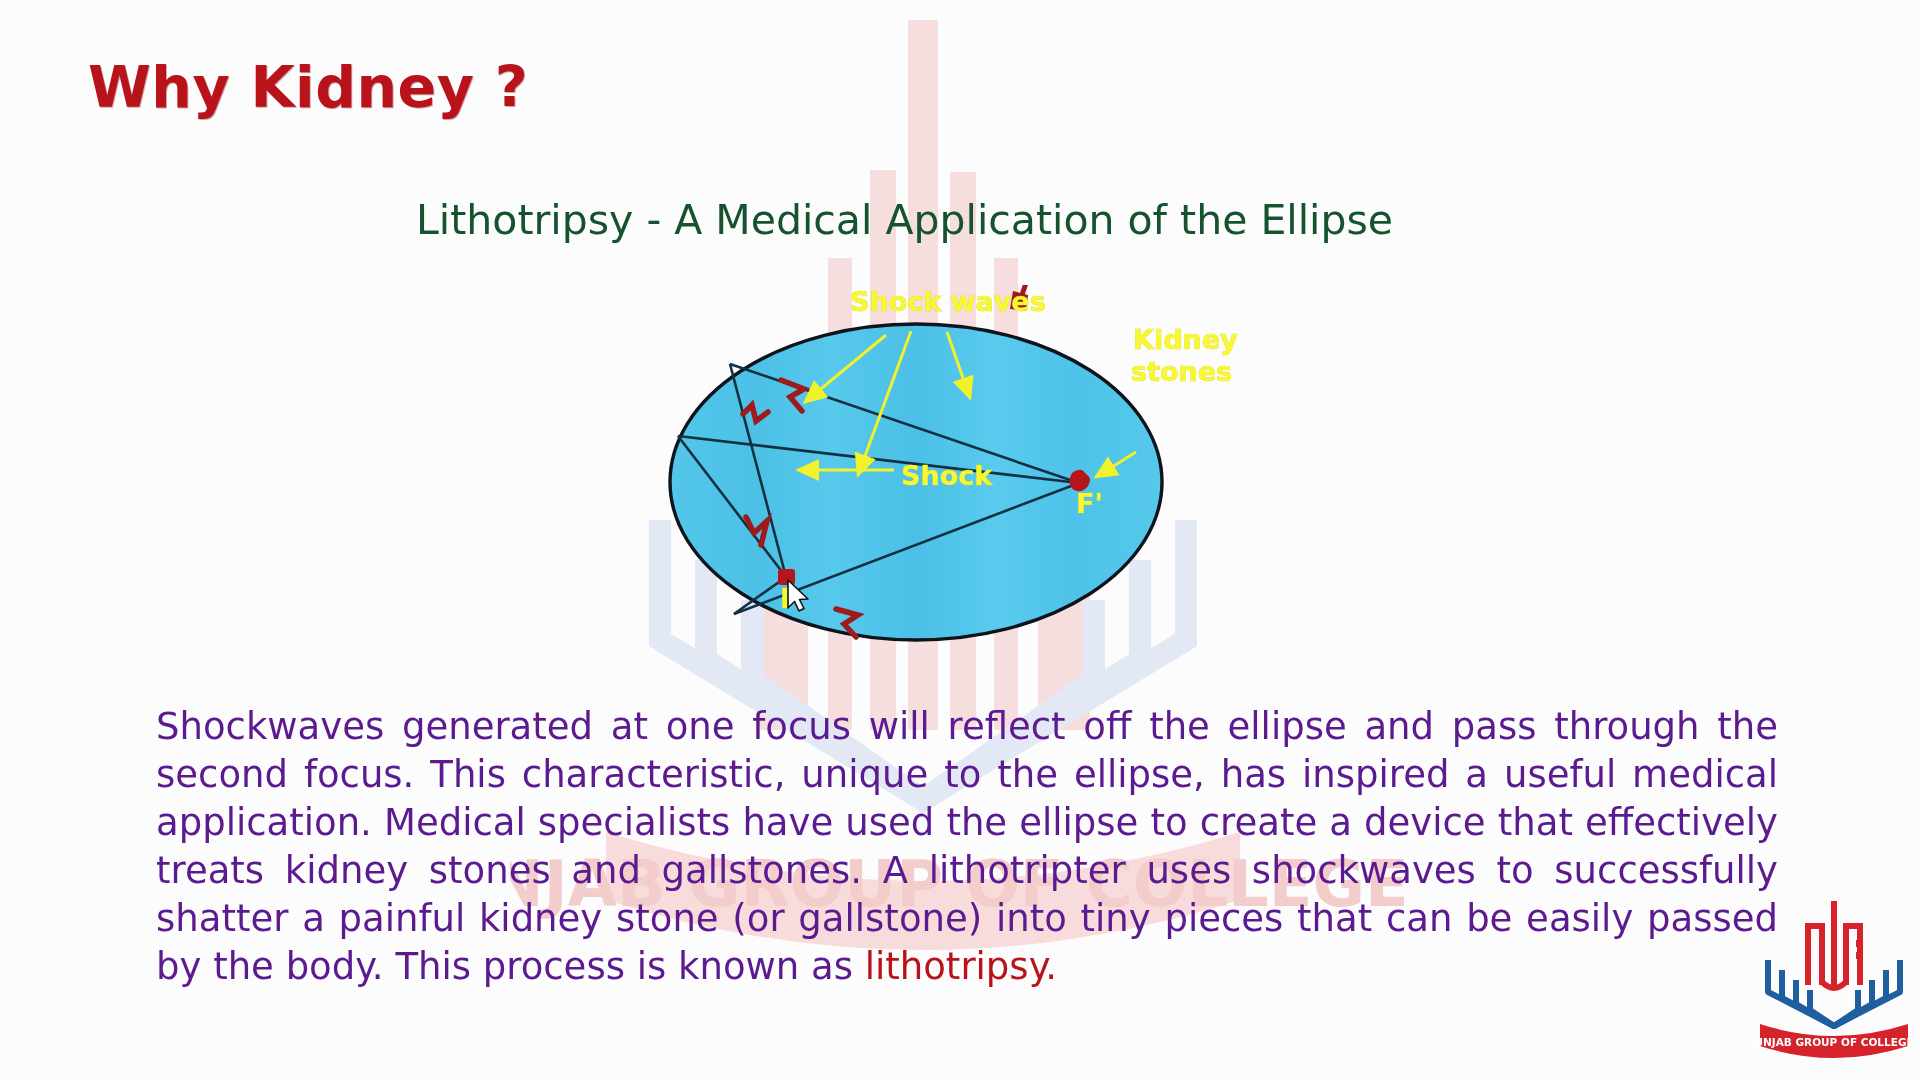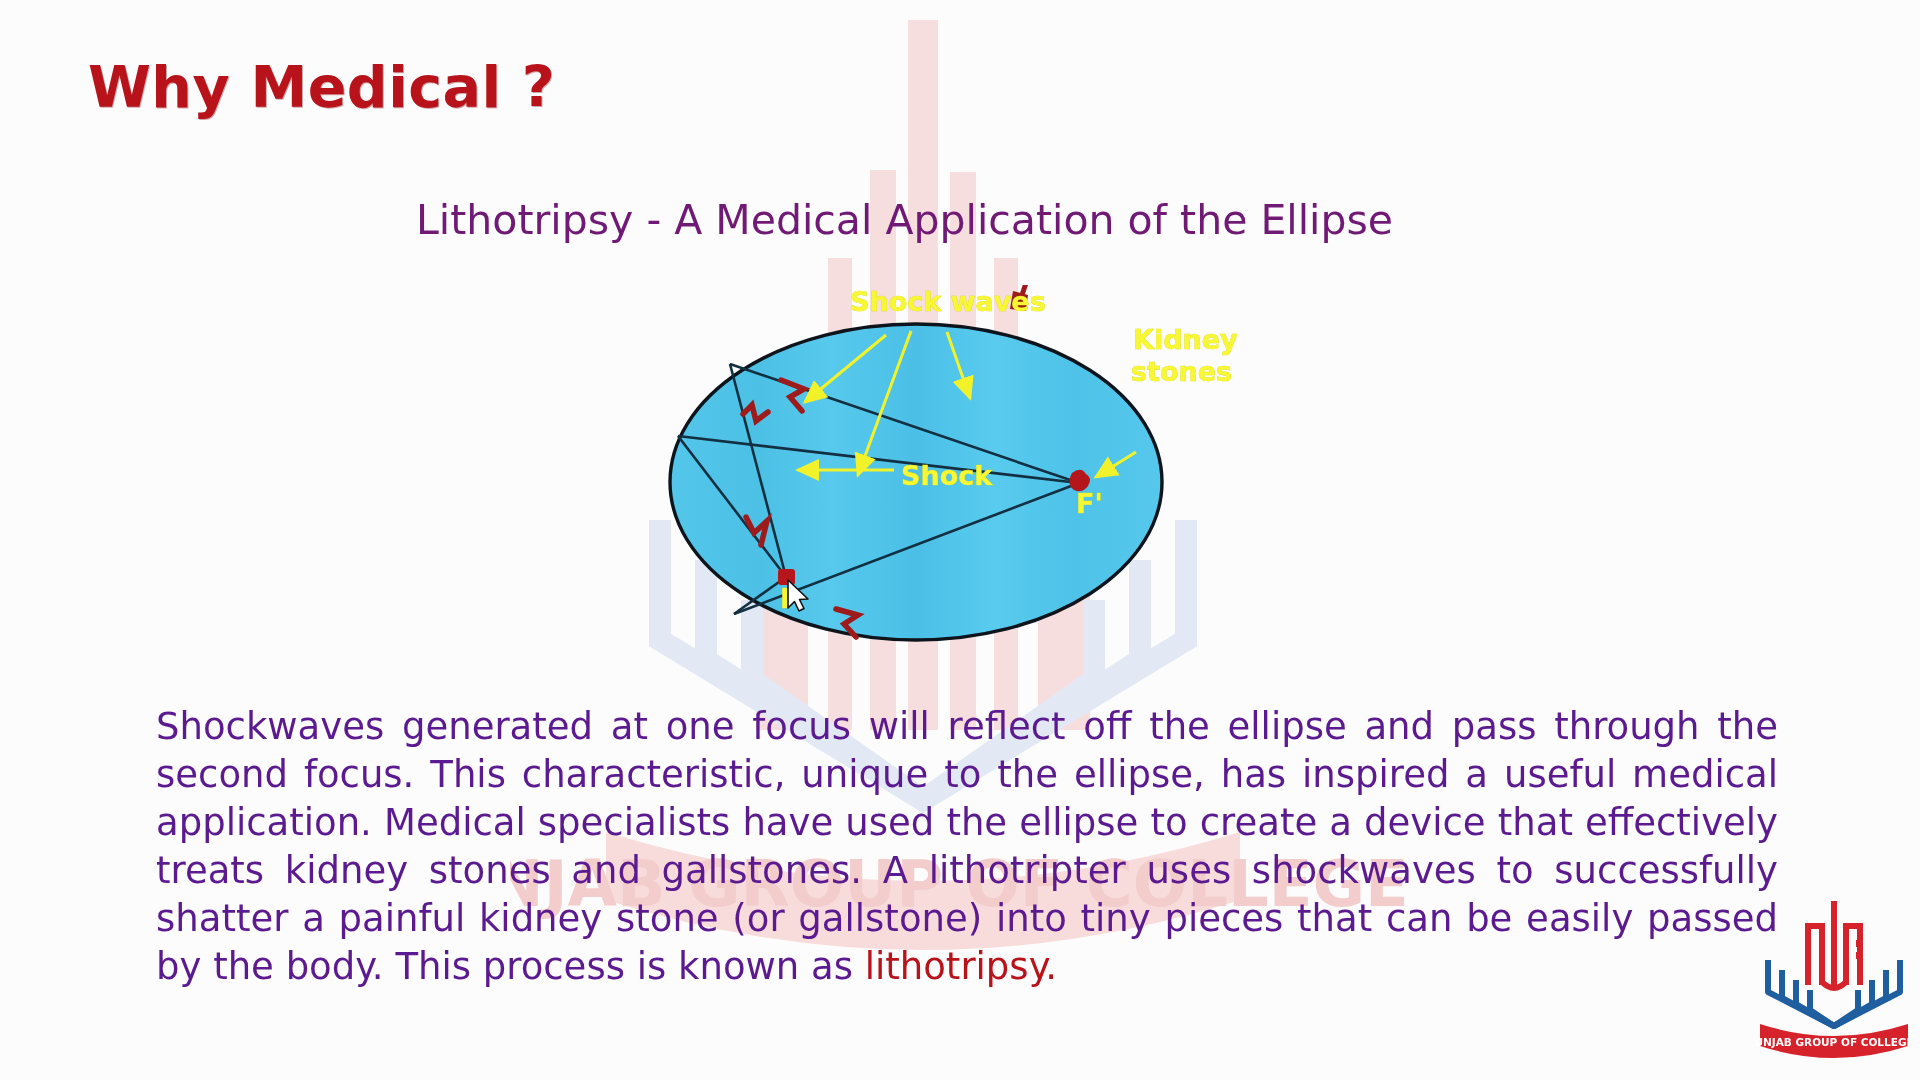--- a/index.html
+++ b/index.html
@@ -51,21 +51,21 @@
   }
 
   
   #subtitle {
     position: absolute;
     left: 416px;
     top: 196px;
     font-family: "DejaVu Sans", sans-serif;
     font-size: 41px;
     font-weight: normal;
-    color: #701a75;
+    color: #14532d;
     white-space: nowrap;
   }
 
   
   #diagram {
     position: absolute;
     left: 668px;
     top: 285px;
     width: 640px;
     height: 395px;
@@ -145,21 +145,21 @@
       <path d="M150 520 L150 640 L413 800 L676 640 L676 520"></path>
       <path d="M196 560 L196 660 L413 800 L630 660 L630 560"></path>
       <path d="M242 600 L242 680 L413 800 L584 680 L584 600"></path>
     </g>
 
     <path d="M96 832 Q413 930 730 832 L730 900 Q413 1000 96 900 Z" fill="#f8dcdc"></path>
     <text x="413" y="906" text-anchor="middle" font-family="DejaVu Sans, sans-serif" font-size="64" font-weight="bold" fill="#f3cccc">PUNJAB GROUP OF COLLEGES</text>
   </svg>
 
   <div id="title-ghost">&nbsp;&nbsp;&nbsp;&nbsp;&nbsp;&nbsp;&nbsp;&nbsp;&nbsp;</div>
-  <div id="title">Why Medical ?</div>
+  <div id="title">Why Kidney ?</div>
 
   <div id="subtitle">Lithotripsy - A Medical Application of the Ellipse</div>
 
   <div id="diagram">
     <svg viewBox="0 0 640 395" width="640" height="395">
       <defs>
         <linearGradient id="ellFill" x1="0" y1="0" x2="1" y2="0">
           <stop offset="0%" stop-color="#53c6ea"></stop>
           <stop offset="18%" stop-color="#4dc0e6"></stop>
           <stop offset="33%" stop-color="#56c9ec"></stop>

